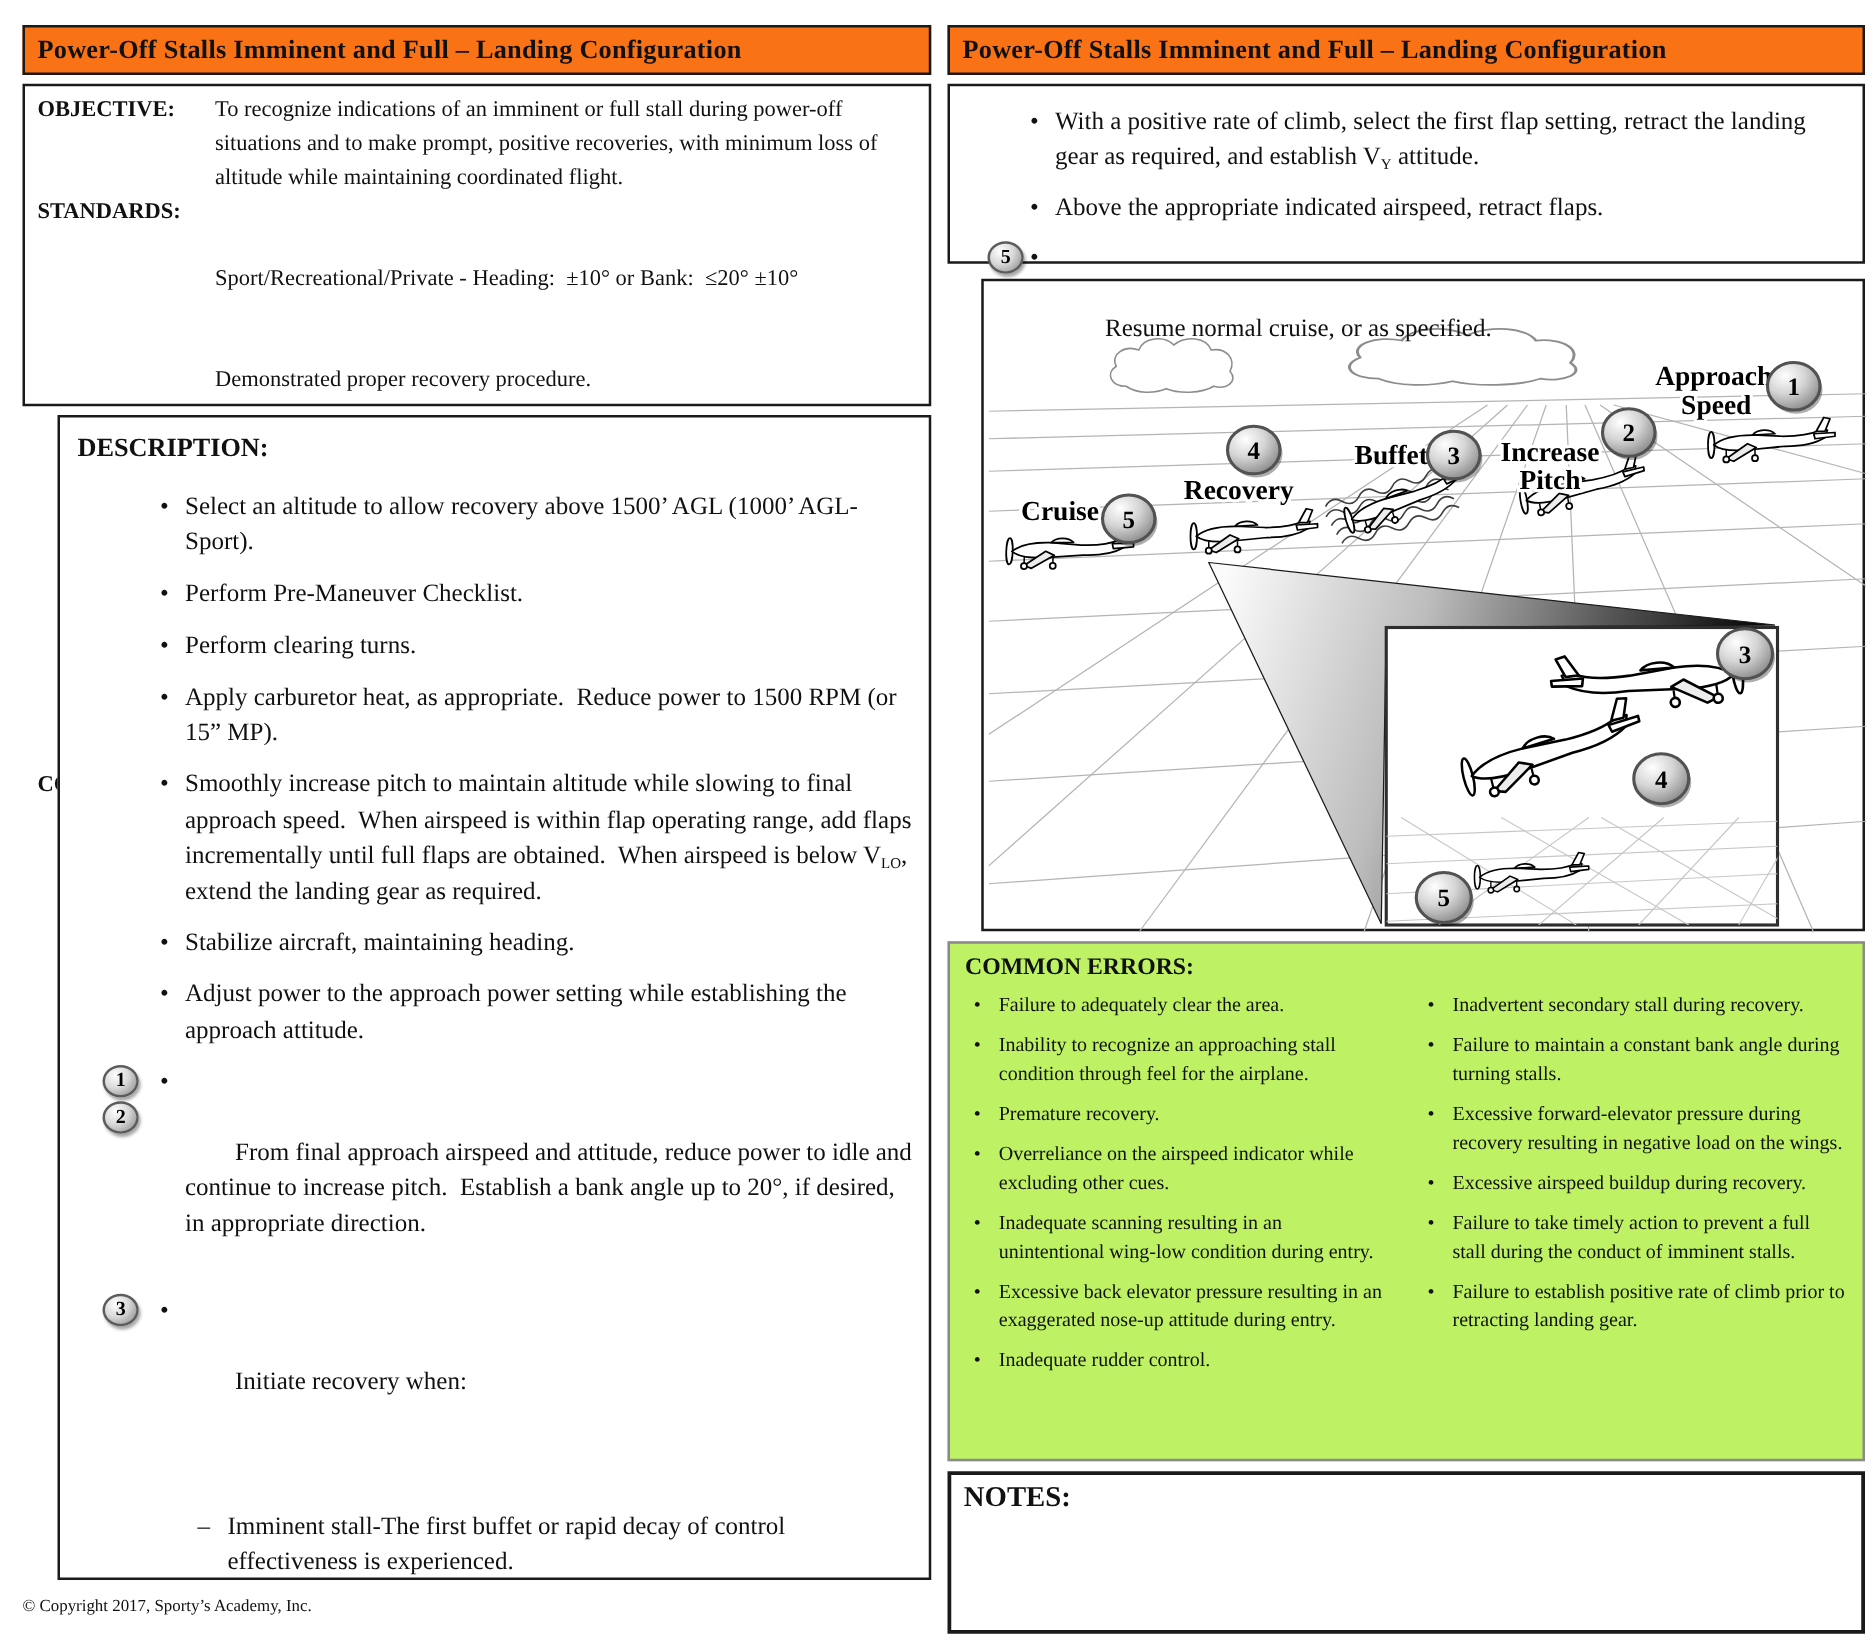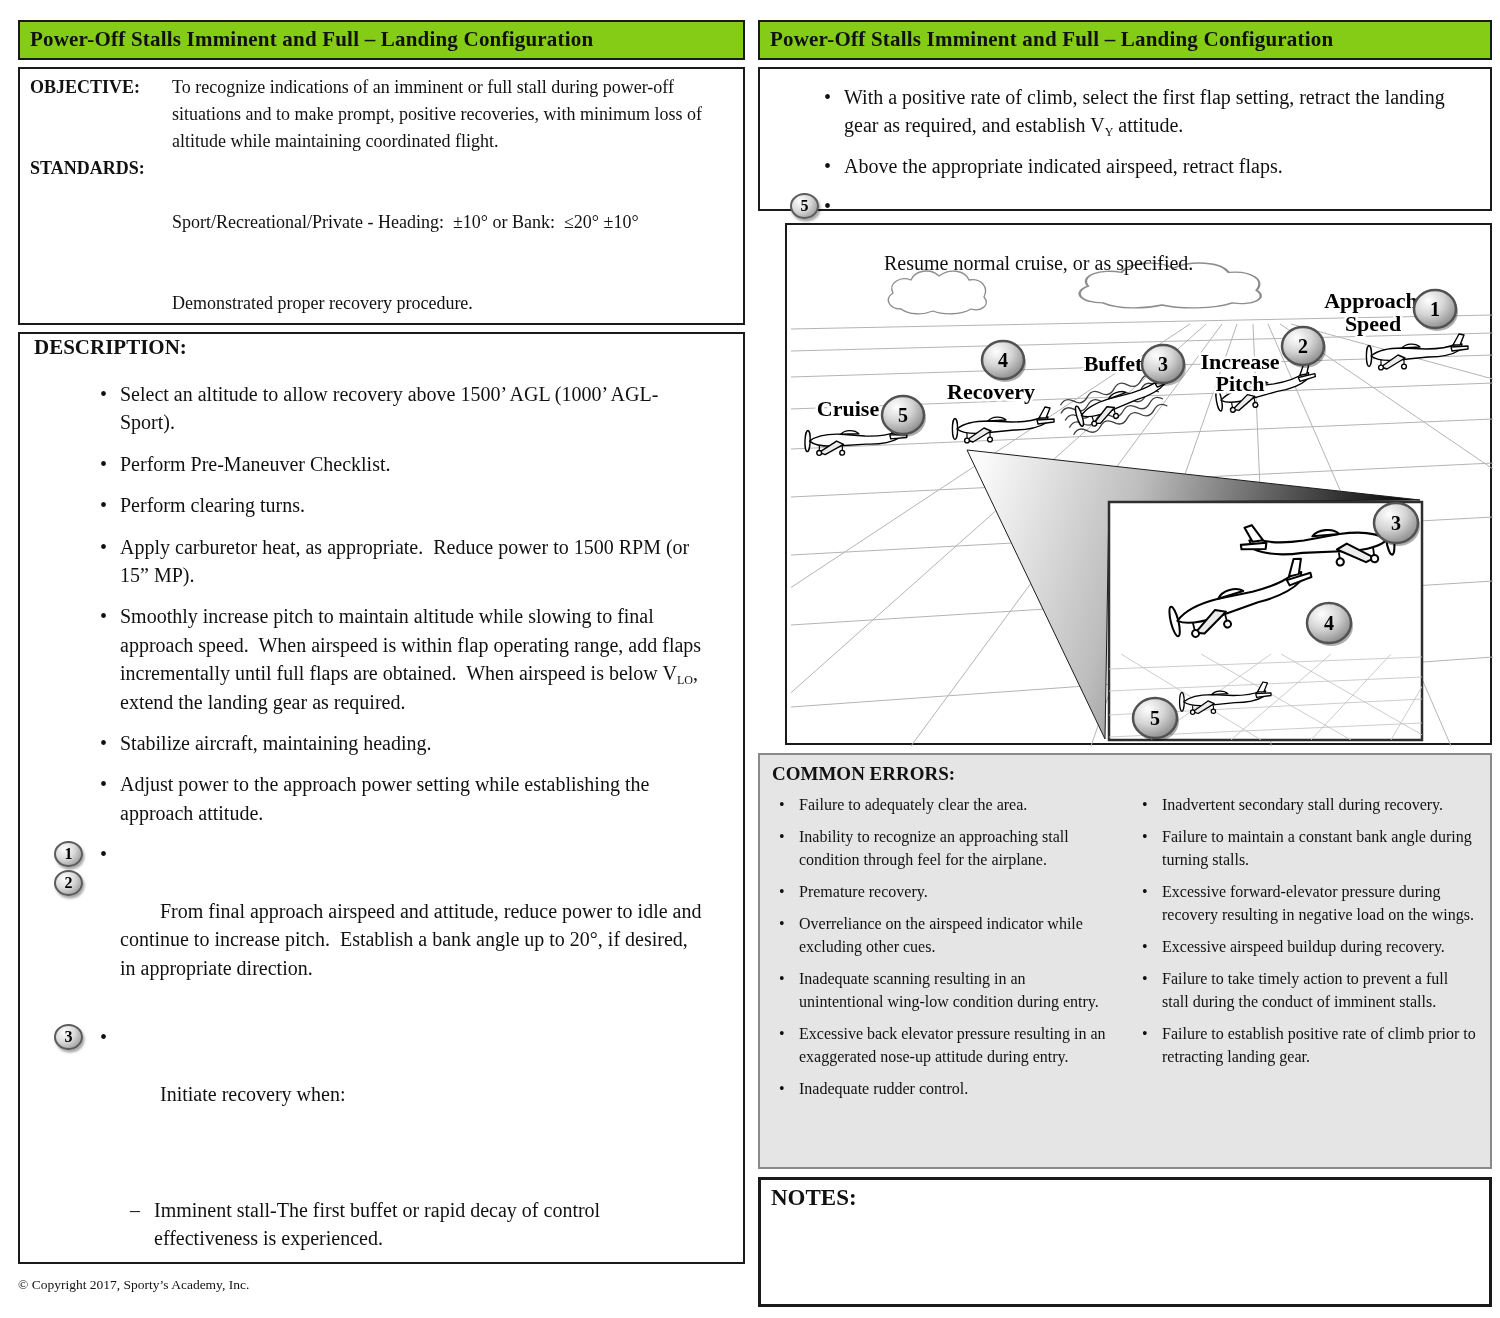--- a/index.html
+++ b/index.html
@@ -4,35 +4,35 @@
 <style>
   * { margin:0; padding:0; box-sizing:border-box; }
   html,body { width:1500px; height:1318px; background:#ffffff; overflow:hidden; }
   body { font-family:"Liberation Serif","DejaVu Serif",serif; color:#111; }
 
   .col { position:absolute; top:20px; }
   .col-left  { left:18px;  width:727px; }
   .col-right { left:758px; width:734px; }
 
   .titlebar {
-    background:#84cc16; border:2.5px solid #1a1a1a;
+    background:#f97316; border:2.5px solid #1a1a1a;
     font-weight:bold; font-size:21px; letter-spacing:.2px;
     padding:5px 10px 6px 10px; white-space:nowrap;
   }
 
   .box { background:#fff; border:2.5px solid #1a1a1a; }
 
   
   .obj-box { margin-top:7px; padding:5px 8px 5px 10px; height:258px; }
   .obj-row { display:flex; font-size:18px; line-height:1.5; }
   .obj-label { width:142px; flex:0 0 142px; font-weight:bold; }
   .obj-text { flex:1; white-space:pre-wrap;font-family:Liberation Serif, serif; }
 
   
-  .desc-box { margin-top:7px; height:932px; padding:1px 14px 6px 14px; position:relative; }
+  .desc-box { margin-top:7px; height:932px; padding:12px 14px 6px 14px; position:relative;margin-left:28px; }
   .section-heading { font-weight:bold; font-size:21px; }
   ul.bullets { list-style:none; }
   .desc-box ul.bullets { margin:20px 0 0 0; padding-left:86px; width:668px; }
   ul.bullets > li {
     position:relative; font-size:20px; line-height:1.42;
     margin-bottom:13px; white-space:pre-wrap;
   }
   ul.bullets > li::before {
     content:"•"; position:absolute; left:-20px; top:0; white-space:normal;
   }
@@ -72,21 +72,21 @@
   .svg-badge text { font-weight:bold; font-size:20px; fill:#000; }
   .plane-part { fill:#fff; stroke:#000; stroke-width:1.4; stroke-linejoin:round; }
   .plane-wing { fill:#ececec; }
   .gridline { stroke:#b4b4b4; stroke-width:1; }
   .gridline2 { stroke:#c6c6c6; stroke-width:.9; }
   .cloud { fill:#fff; stroke:#8d8d8d; stroke-width:1.3; }
   .buffet-wave { fill:none; stroke:#3f3f3f; stroke-width:1.3; }
 
   
   .errors-box {
-    margin-top:8px; background:#e5e5e5; border:2px solid #8a8a8a;
+    margin-top:8px; background:#bef264; border:2px solid #8a8a8a;
     height:416px; padding:8px 14px 0 12px;
   }
   .errors-heading { font-weight:bold; font-size:19px; margin-bottom:8px; }
   .errors-cols { display:flex; gap:22px; }
   .errors-col { flex:1; }
   ul.err { list-style:none; }
   ul.err > li {
     position:relative; font-size:16px; line-height:1.44; margin-bottom:9px;
     padding-left:27px; white-space:pre-wrap;
   }

